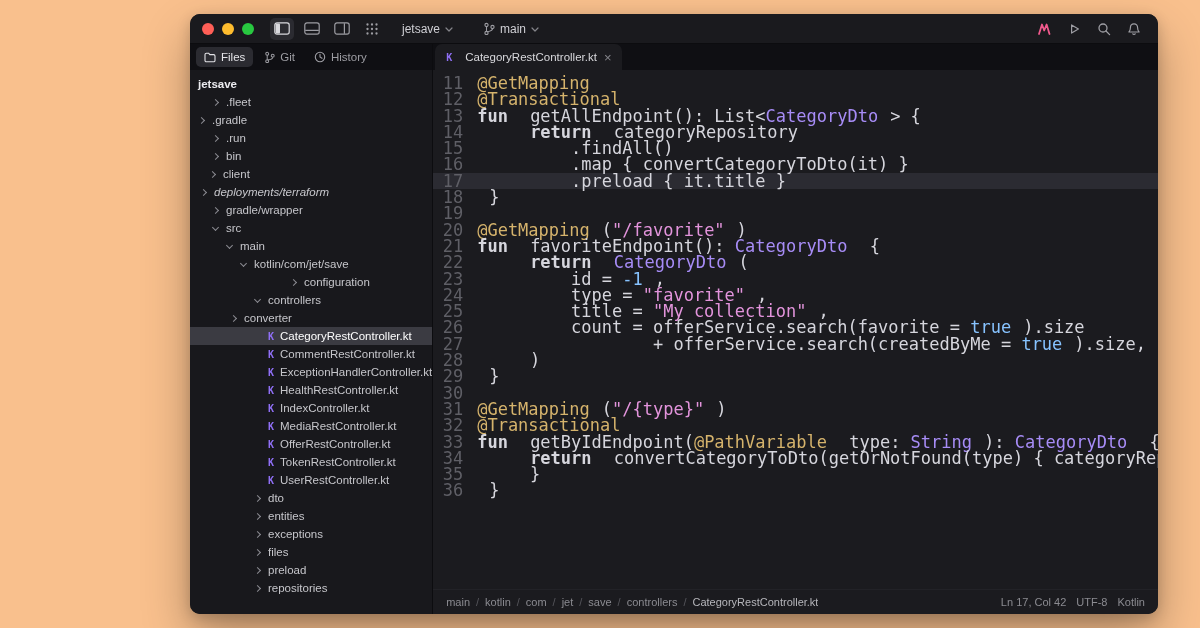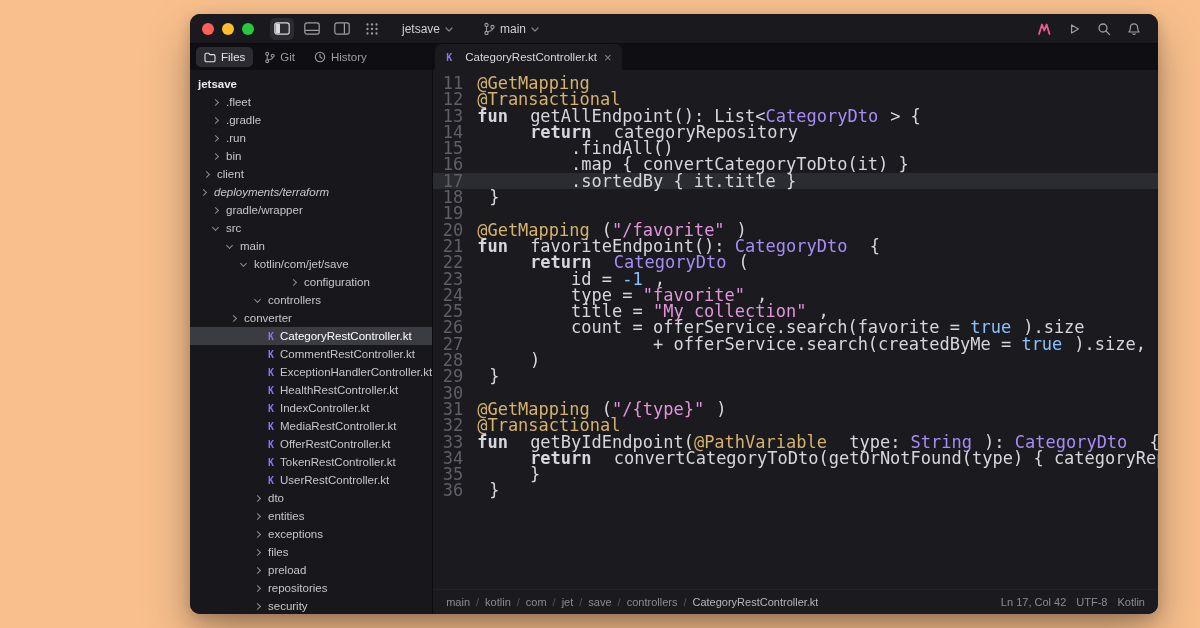--- a/index.html
+++ b/index.html
@@ -230,33 +230,33 @@
         </div>
       </div>
       <div class="tree">
           <div class="tree-row project" style="padding-left: 8px;">
             <span>jetsave</span>
           </div>
           <div class="tree-row" style="padding-left: 22px;">
             <span class="chev right"></span>
             <span>.fleet</span>
           </div>
+          <div class="tree-row" style="padding-left: 8px;">
+            <span class="chev right"></span>
+            <span>.gradle</span>
+          </div>
           <div class="tree-row" style="padding-left: 22px;">
             <span class="chev right"></span>
-            <span>.gradle</span>
+            <span>.run</span>
           </div>
           <div class="tree-row" style="padding-left: 22px;">
             <span class="chev right"></span>
-            <span>.run</span>
-          </div>
-          <div class="tree-row" style="padding-left: 22px;">
-            <span class="chev right"></span>
             <span>bin</span>
           </div>
-          <div class="tree-row" style="padding-left: 13px;">
+          <div class="tree-row" style="padding-left: 19px;">
             <span class="chev right"></span>
             <span>client</span>
           </div>
           <div class="tree-row" style="padding-left: 10px; font-style: italic;">
             <span class="chev right"></span>
             <span>deployments/terraform</span>
           </div>
           <div class="tree-row" style="padding-left: 22px;">
             <span class="chev right"></span>
             <span>gradle/wrapper</span>
@@ -337,45 +337,41 @@
             <span class="chev right"></span>
             <span>files</span>
           </div>
           <div class="tree-row" style="padding-left: 64px;">
             <span class="chev right"></span>
             <span>preload</span>
           </div>
           <div class="tree-row" style="padding-left: 64px;">
             <span class="chev right"></span>
             <span>repositories</span>
-          </div>
-          <div class="tree-row" style="padding-left: 64px;">
-            <span class="chev right"></span>
-            <span>security</span>
           </div>
         </div>
     </aside>
 
     <main class="editor-col">
       <div class="tabstrip">
         <div class="etab">
           <span class="kicon">K</span>
           <span>CategoryRestController.kt</span>
           <span class="tab-close">×</span>
         </div>
       </div>
 
       <div class="code">
           <div class="code-line"><span class="gutter">11</span><span class="code-text"><span class="tok-an">@GetMapping</span></span></div>
           <div class="code-line"><span class="gutter">12</span><span class="code-text"><span class="tok-an">@Transactional</span></span></div>
           <div class="code-line"><span class="gutter">13</span><span class="code-text"><span class="tok-kw">fun</span><span class="tok-d"> getAllEndpoint(): List&lt;</span><span class="tok-ty">CategoryDto</span><span class="tok-d">&gt; {</span></span></div>
           <div class="code-line"><span class="gutter">14</span><span class="code-text"><span class="tok-d">    </span><span class="tok-kw">return</span><span class="tok-d"> categoryRepository</span></span></div>
           <div class="code-line"><span class="gutter">15</span><span class="code-text"><span class="tok-d">        .findAll()</span></span></div>
           <div class="code-line"><span class="gutter">16</span><span class="code-text"><span class="tok-d">        .map { convertCategoryToDto(it) }</span></span></div>
-          <div class="code-line active"><span class="gutter">17</span><span class="code-text"><span class="tok-d">        .sortedBy { it.title }</span></span></div>
+          <div class="code-line active"><span class="gutter">17</span><span class="code-text"><span class="tok-d">        .preload { it.title }</span></span></div>
           <div class="code-line"><span class="gutter">18</span><span class="code-text"><span class="tok-d">}</span></span></div>
           <div class="code-line"><span class="gutter">19</span><span class="code-text"></span></div>
           <div class="code-line"><span class="gutter">20</span><span class="code-text"><span class="tok-an">@GetMapping</span><span class="tok-d">(</span><span class="tok-st">"/favorite"</span><span class="tok-d">)</span></span></div>
           <div class="code-line"><span class="gutter">21</span><span class="code-text"><span class="tok-kw">fun</span><span class="tok-d"> favoriteEndpoint(): </span><span class="tok-ty">CategoryDto</span><span class="tok-d"> {</span></span></div>
           <div class="code-line"><span class="gutter">22</span><span class="code-text"><span class="tok-d">    </span><span class="tok-kw">return</span><span class="tok-d"> </span><span class="tok-ty">CategoryDto</span><span class="tok-d">(</span></span></div>
           <div class="code-line"><span class="gutter">23</span><span class="code-text"><span class="tok-d">        id = </span><span class="tok-nm">-1</span><span class="tok-d">,</span></span></div>
           <div class="code-line"><span class="gutter">24</span><span class="code-text"><span class="tok-d">        type = </span><span class="tok-st">"favorite"</span><span class="tok-d">,</span></span></div>
           <div class="code-line"><span class="gutter">25</span><span class="code-text"><span class="tok-d">        title = </span><span class="tok-st">"My collection"</span><span class="tok-d">,</span></span></div>
           <div class="code-line"><span class="gutter">26</span><span class="code-text"><span class="tok-d">        count = offerService.search(favorite = </span><span class="tok-nm">true</span><span class="tok-d">).size</span></span></div>
           <div class="code-line"><span class="gutter">27</span><span class="code-text"><span class="tok-d">                + offerService.search(createdByMe = </span><span class="tok-nm">true</span><span class="tok-d">).size,</span></span></div>

